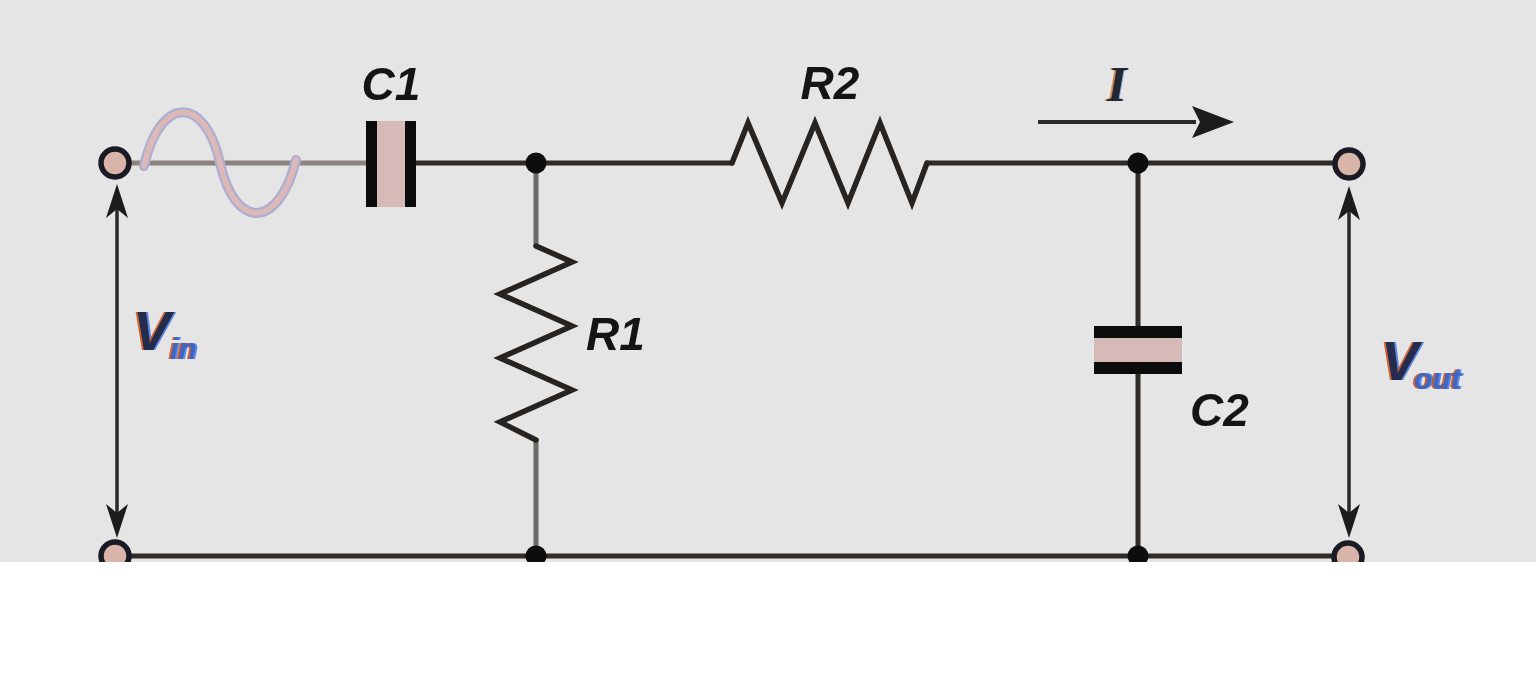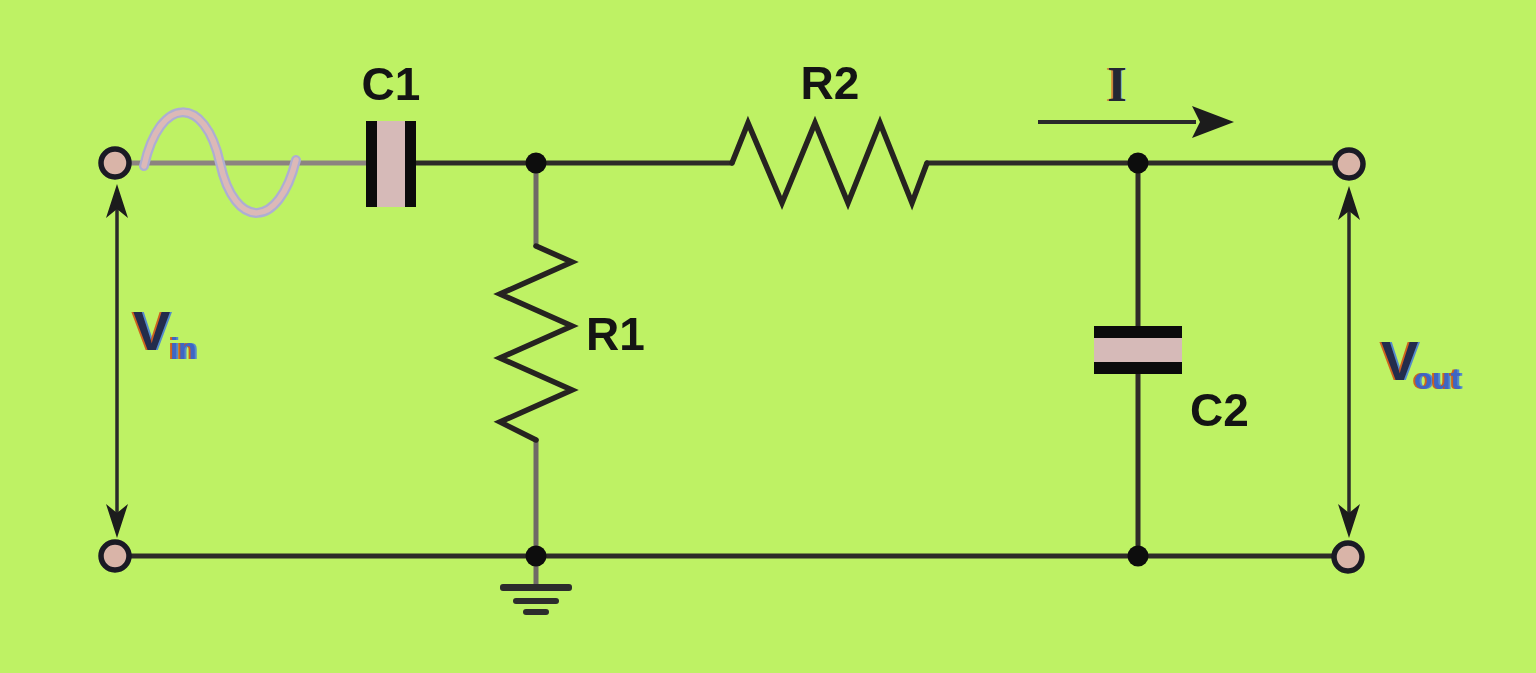--- a/index.html
+++ b/index.html
@@ -1,18 +1,18 @@
 <!DOCTYPE html>
 <html><head>
 <meta charset="utf-8">
 <style>
   html,body { margin:0; padding:0; background:#ffffff; }
   .stage {
-    position:relative; width:1536px; height:673px; background:#bef264;
-    font-family:"Liberation Sans", sans-serif; overflow:hidden;
+    position:relative; width:1536px; height:562px; background:#e5e5e5;
+    font-family:"Liberation Sans", sans-serif; overflow:hidden;font-style:italic;
   }
   svg { display:block; }
   .wire        { stroke:#2e2b28; stroke-width:5; fill:none; stroke-linecap:round; }
   .wire-light  { stroke:#8c8380; stroke-width:5; fill:none; stroke-linecap:round; }
   .wire-mid    { stroke:#6f6a66; stroke-width:5; fill:none; stroke-linecap:round; }
   .zigzag      { stroke:#262320; stroke-width:5.5; fill:none; stroke-linejoin:miter; stroke-linecap:round; }
   .terminal    { stroke:#1a1a24; stroke-width:5.5; }
   .node        { stroke:none; fill:#0d0d0d; }
   .plate       { fill:#0b0b0b; }
   .arrowline   { stroke:#2a2a2a; stroke-width:3.5; fill:none; }

